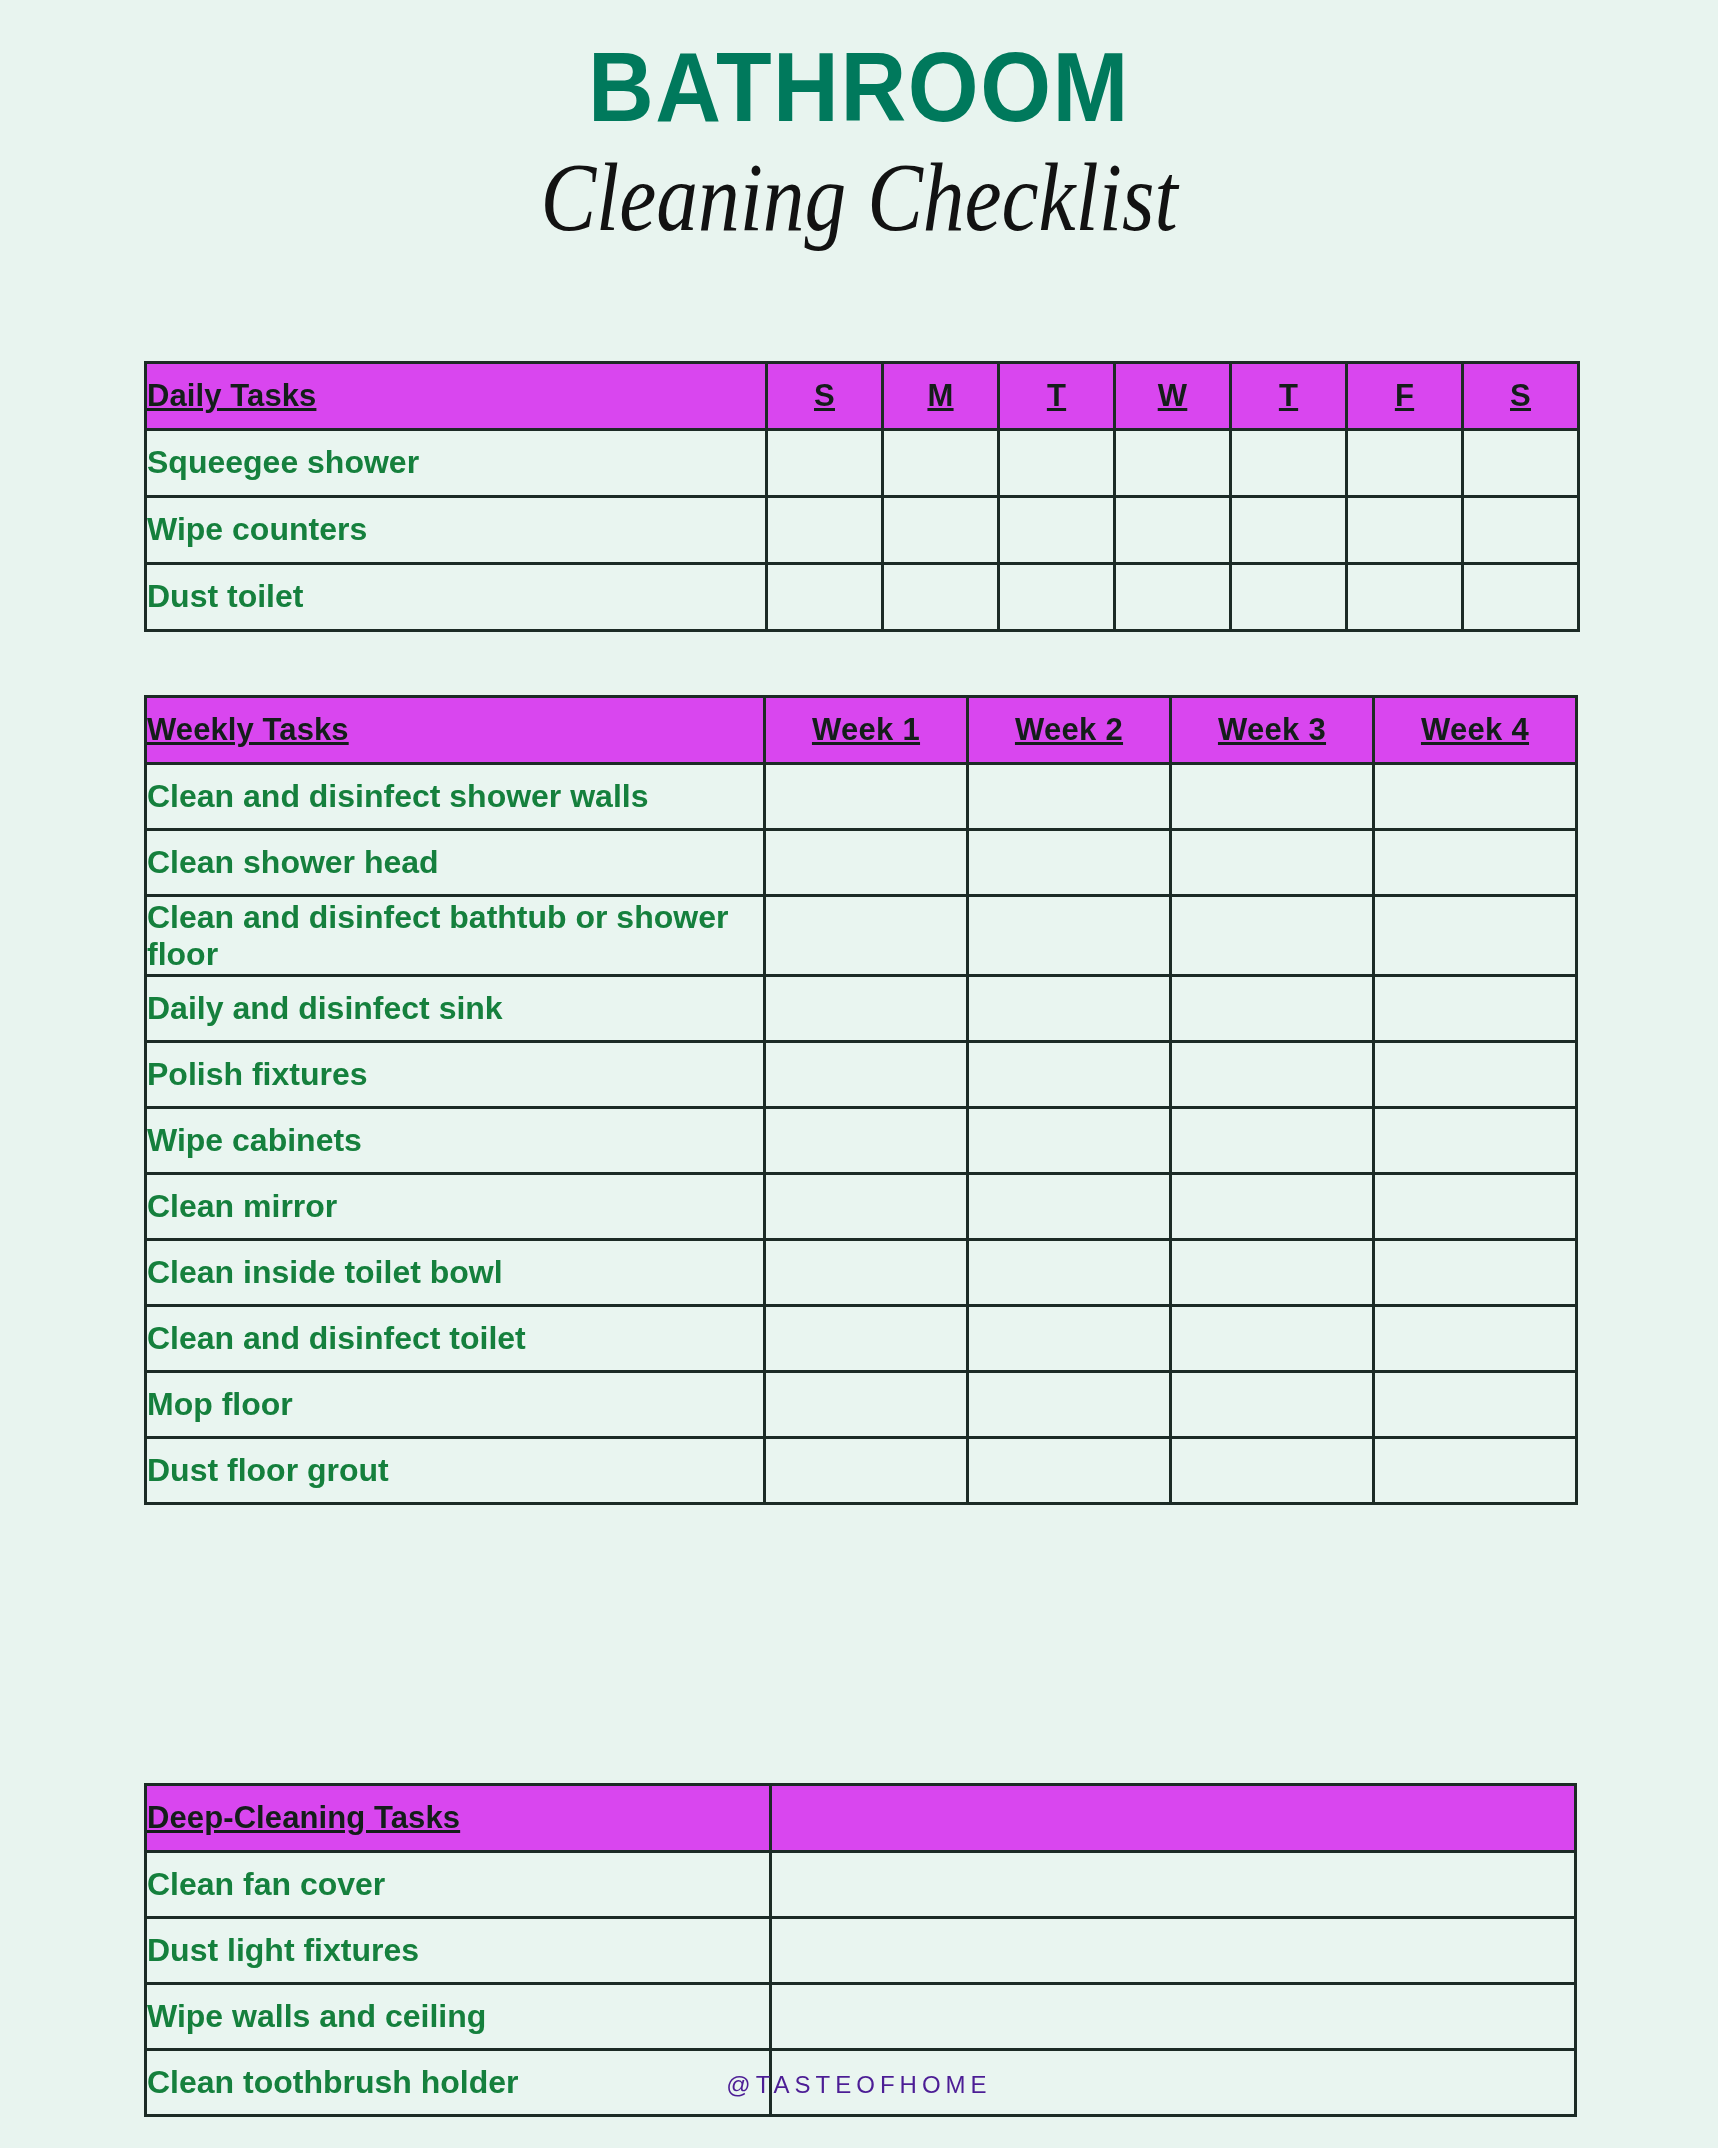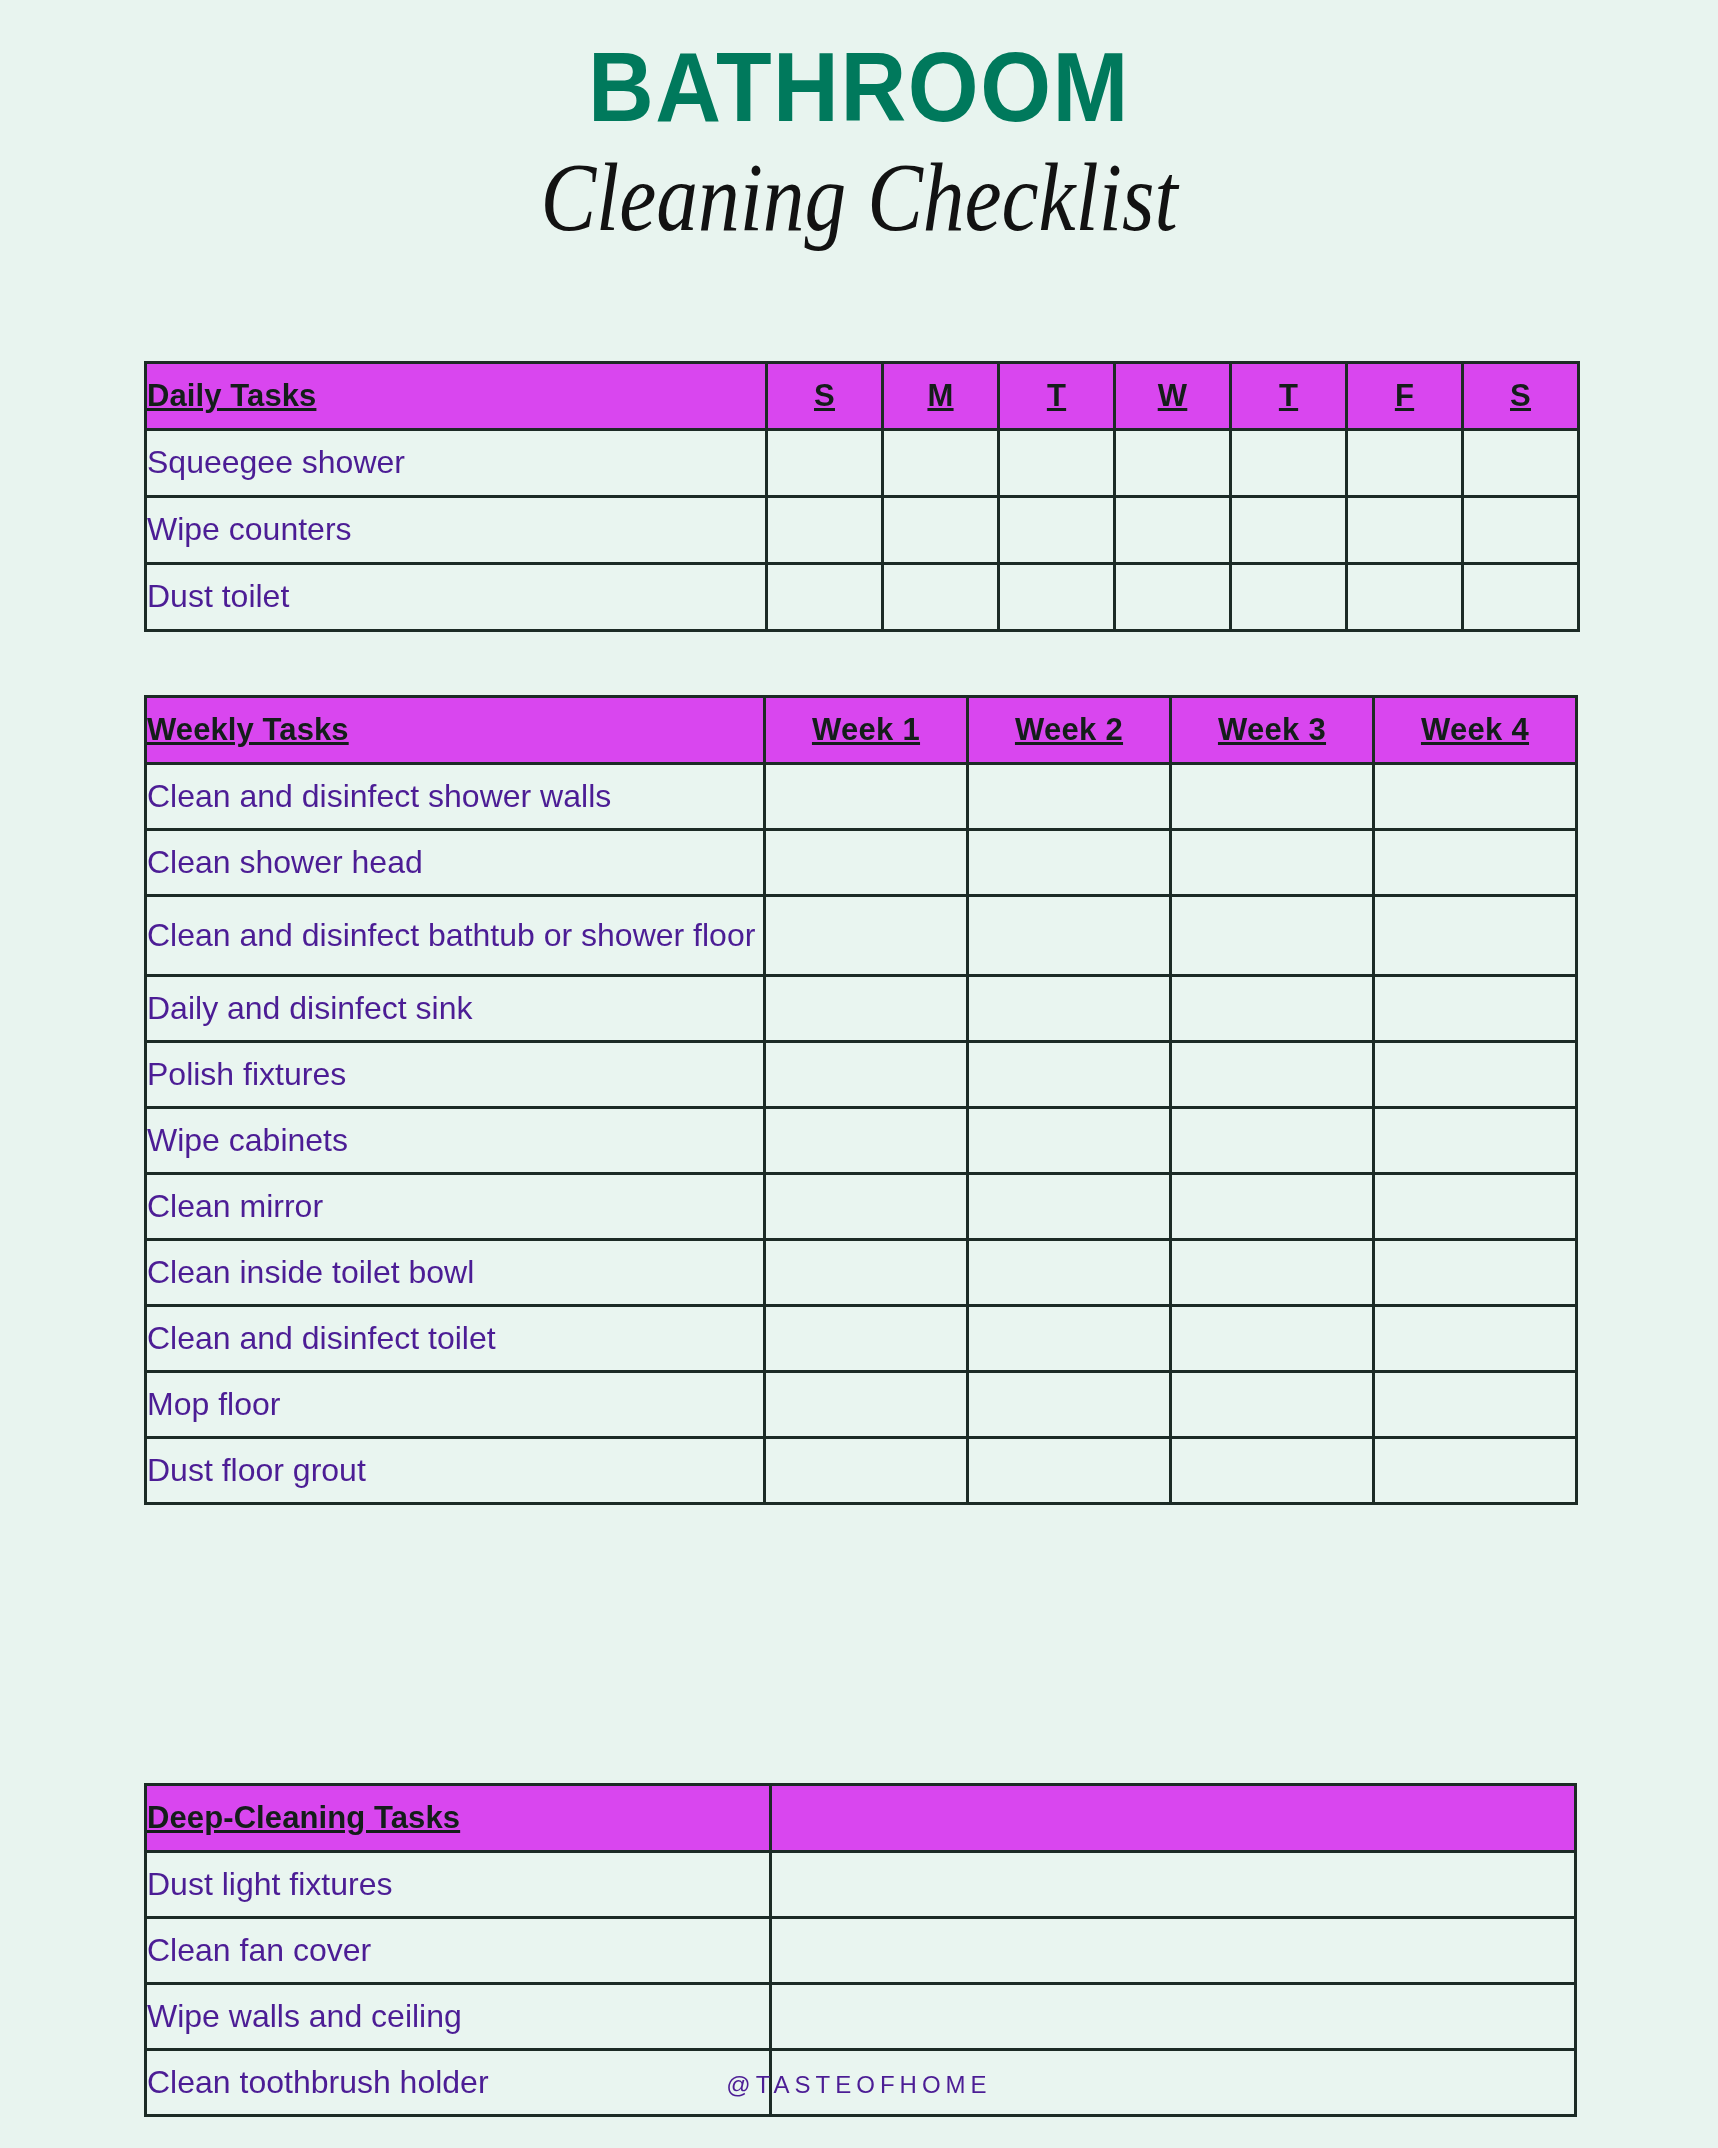--- a/index.html
+++ b/index.html
@@ -88,23 +88,23 @@
   }
   .hd-col {
     text-align: center;
     font-weight: 700;
     font-size: 31px;
     color: #141e1a;
     letter-spacing: 0.3px;
   }
   .cell-task {
     text-align: left;
-    font-weight: 400;
+    font-weight: 700;
     font-size: 32px;
-    color: #4c1d95;
+    color: #15803d;
     padding: 0 11.7px 0 13.4px;
     line-height: 1.17;
   }
   .cell-blank {
     background: #e9f5f0;
   }
 
   
   .t-daily thead th { height: 64px; }
   .t-daily tbody td { height: 64px; }
@@ -308,25 +308,25 @@
           <col style="width: 805px;">
         </colgroup>
       <thead>
         <tr>
           <th class="hd-task">Deep-Cleaning Tasks</th>
         <th class="hd-col"></th>
           </tr>
       </thead>
       <tbody id="tb-deep">
           <tr>
+            <td class="cell-task">Clean fan cover</td>
+            <td class="cell-blank"></td>
+          </tr>
+          <tr>
             <td class="cell-task">Dust light fixtures</td>
-            <td class="cell-blank"></td>
-          </tr>
-          <tr>
-            <td class="cell-task">Clean fan cover</td>
             <td class="cell-blank"></td>
           </tr>
           <tr>
             <td class="cell-task">Wipe walls and ceiling</td>
             <td class="cell-blank"></td>
           </tr>
           <tr>
             <td class="cell-task">Clean toothbrush holder</td>
             <td class="cell-blank"></td>
           </tr>

